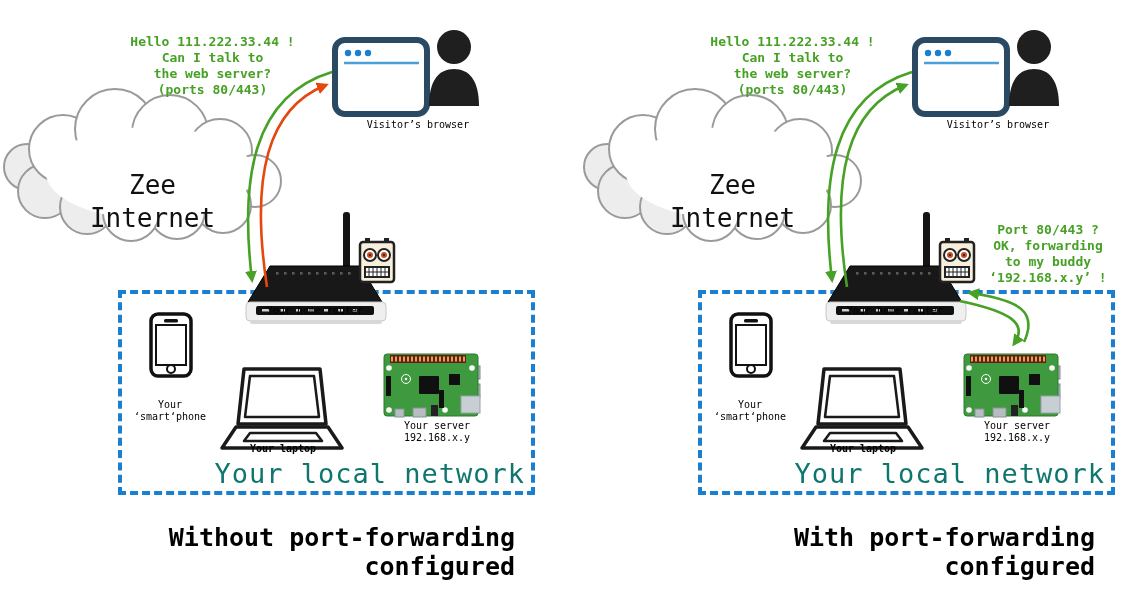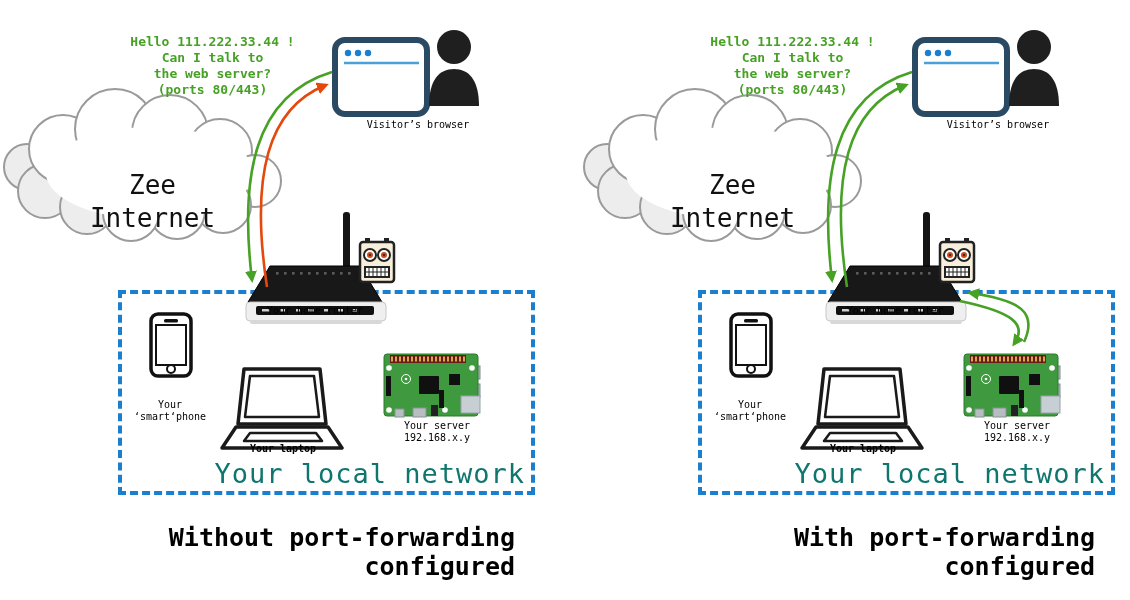--- a/index.html
+++ b/index.html
@@ -312,20 +312,24 @@
       <g stroke="#222" stroke-width="1">
         <line x1="12" y1="31" x2="12" y2="41"></line>
           <line x1="16" y1="31" x2="16" y2="41"></line>
         <line x1="20" y1="31" x2="20" y2="41"></line>
           <line x1="24" y1="31" x2="24" y2="41"></line>
         <line x1="28" y1="31" x2="28" y2="41"></line>
           <line x1="8" y1="36" x2="32" y2="36"></line>
       </g>
     </svg>
     <div class="abs label router-label">Your home router</div>
+    <div class="abs msg msg-side msg-green pre">Port 80/443 ?
+OK, forwarding
+to my buddy
+‘192.168.x.y’ !</div>
 
     <svg class="abs arrows" width="550" height="600" viewBox="0 0 550 600">
       <defs>
         <marker id="agR" markerWidth="12" markerHeight="12" refX="9" refY="6" orient="auto" markerUnits="userSpaceOnUse">
           <path d="M0,0 L12,6 L0,12 z" fill="#46a125"></path>
         </marker>
       </defs>
       <path d="M 332 72 C 252 96, 240 180, 252 280" fill="none" stroke="#46a125" stroke-width="2.6" marker-end="url(#agR)"></path>
       <path d="M 267 287 C 250 175, 268 108, 326 85" fill="none" stroke="#46a125" stroke-width="2.6" marker-end="url(#agR)"></path>
       <path d="M 380 301 C 432 312, 448 324, 434 344" fill="none" stroke="#46a125" stroke-width="2.6" marker-end="url(#agR)"></path>

